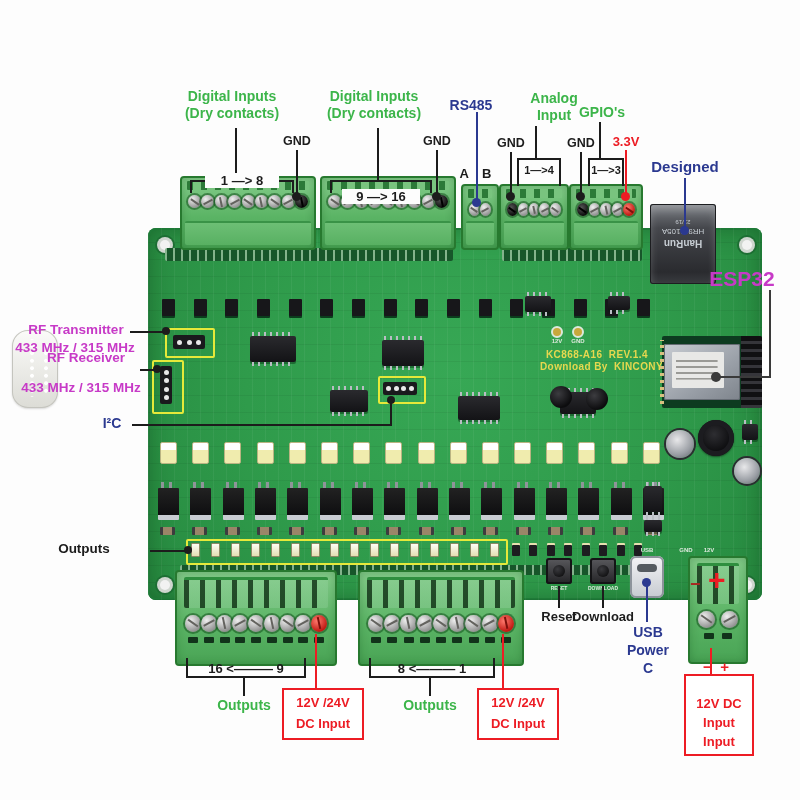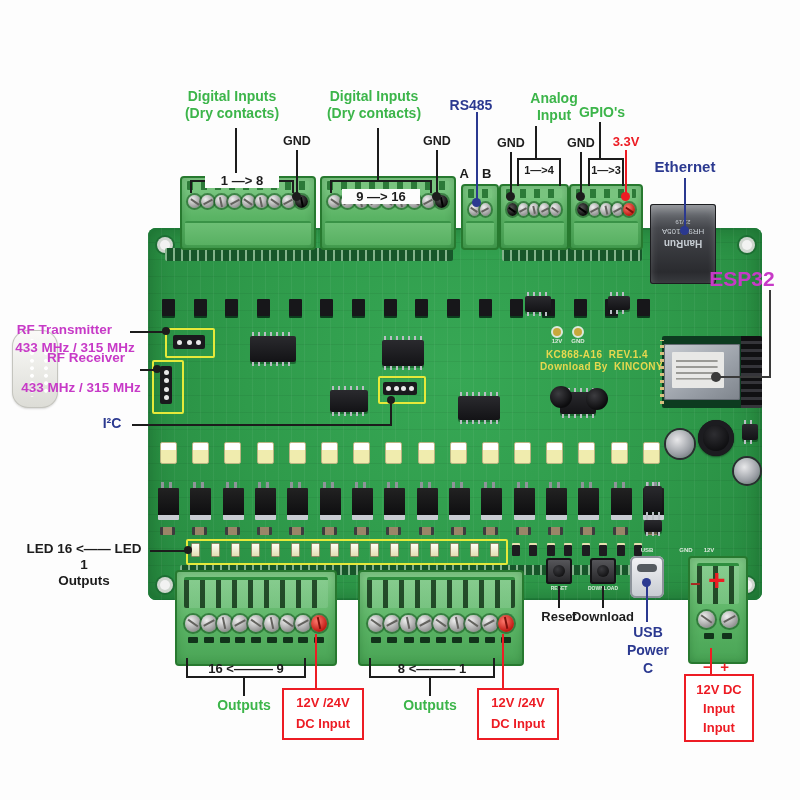--- a/index.html
+++ b/index.html
@@ -510,46 +510,45 @@
     <span>Analog</span>
     <span>Input</span>
   </div>
   <div class="lbl green" style="left:570px;top:104px;width:64px;font-size:14px;">GPIO's</div>
   <div class="lbl" style="left:275px;top:134px;width:44px;font-size:12.5px;">GND</div>
   <div class="lbl" style="left:415px;top:134px;width:44px;font-size:12.5px;">GND</div>
   <div class="lbl" style="left:489px;top:136px;width:44px;font-size:12.5px;">GND</div>
   <div class="lbl" style="left:559px;top:136px;width:44px;font-size:12.5px;">GND</div>
   <div class="lbl redc" style="left:602px;top:134px;width:48px;font-size:13px;">3.3V</div>
   <div class="lbl" style="left:458px;top:166px;width:40px;font-size:13px;letter-spacing:5px;">A B</div>
-  <div class="lbl blue" style="left:646px;top:158px;width:78px;font-size:15px;">Ethernet</div>
+  <div class="lbl blue" style="left:646px;top:158px;width:78px;font-size:15px;">Designed</div>
   <div class="lbl magenta" style="left:706px;top:267px;width:72px;font-size:21px;">ESP32</div>
-  <div class="lbl magenta" style="left:8px;top:322px;width:104px;font-size:13.5px;text-align:right;">RF Transmitter</div>
+  <div class="lbl magenta" style="left:24px;top:322px;width:104px;font-size:13.5px;">RF Transmitter</div>
   <div class="lbl magenta" style="left:0px;top:340px;width:150px;font-size:13.5px;">433 MHz / 315 MHz</div>
   <div class="lbl magenta" style="left:34px;top:350px;width:104px;font-size:13.5px;">RF Receiver</div>
   <div class="lbl magenta" style="left:6px;top:380px;width:150px;font-size:13.5px;">433 MHz / 315 MHz</div>
   <div class="lbl blue" style="left:94px;top:415px;width:36px;font-size:14px;">I²C</div>
   <div class="lbl" style="left:22px;top:541px;width:124px;font-size:13.5px;">
-    <span>LED 16 &lt;—— LED 1</span>
     <span>Outputs</span>
   </div>
   <div class="lbl green" style="left:204px;top:697px;width:80px;font-size:14px;">Outputs</div>
   <div class="lbl green" style="left:390px;top:697px;width:80px;font-size:14px;">Outputs</div>
   <div class="redbox" style="left:282px;top:688px;width:78px;height:46px;padding-top:2px;">
     <span style="display:block;">12V /24V</span>
     <span style="display:block;">DC Input</span>
   </div>
   <div class="redbox" style="left:477px;top:688px;width:78px;height:46px;padding-top:2px;">
     <span style="display:block;">12V /24V</span>
     <span style="display:block;">DC Input</span>
   </div>
   <div class="lbl" style="left:535px;top:609px;width:48px;font-size:13px;">Reset</div>
   <div class="lbl" style="left:570px;top:609px;width:66px;font-size:13px;">Download</div>
   <div class="lbl blue" style="left:622px;top:623px;width:52px;font-size:14px;line-height:1.3;">
     <span>USB</span>
     <span>Power C</span>
   </div>
-  <div class="redbox" style="left:684px;top:674px;width:66px;height:60px;padding-top:4px;line-height:19px;">
+  <div class="redbox" style="left:684px;top:674px;width:66px;height:60px;padding-top:18px;line-height:19px;">
     <span style="display:block;">12V DC</span>
     <span style="display:block;">Input</span>
     <span style="display:block;">Input</span>
   </div>
 
 </div>
 
 </body></html>

